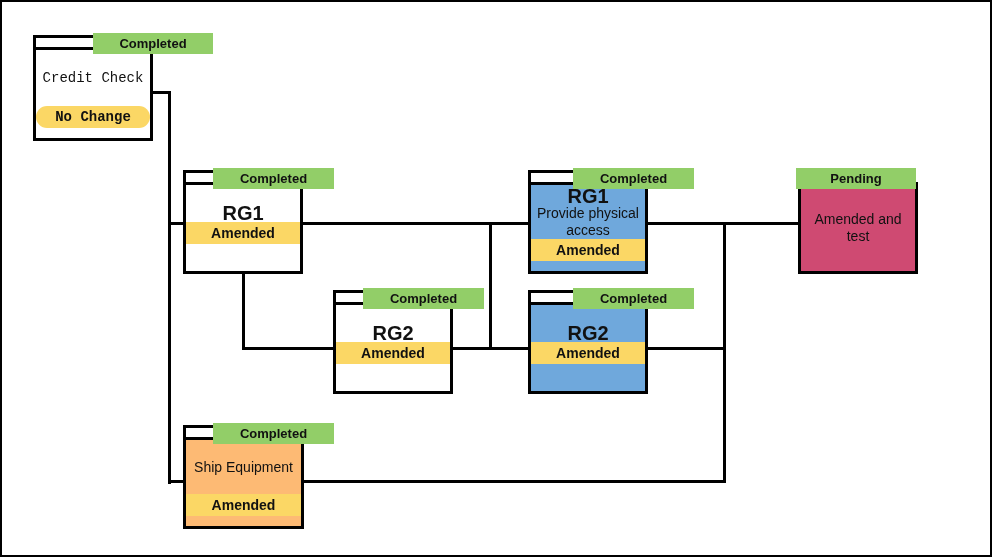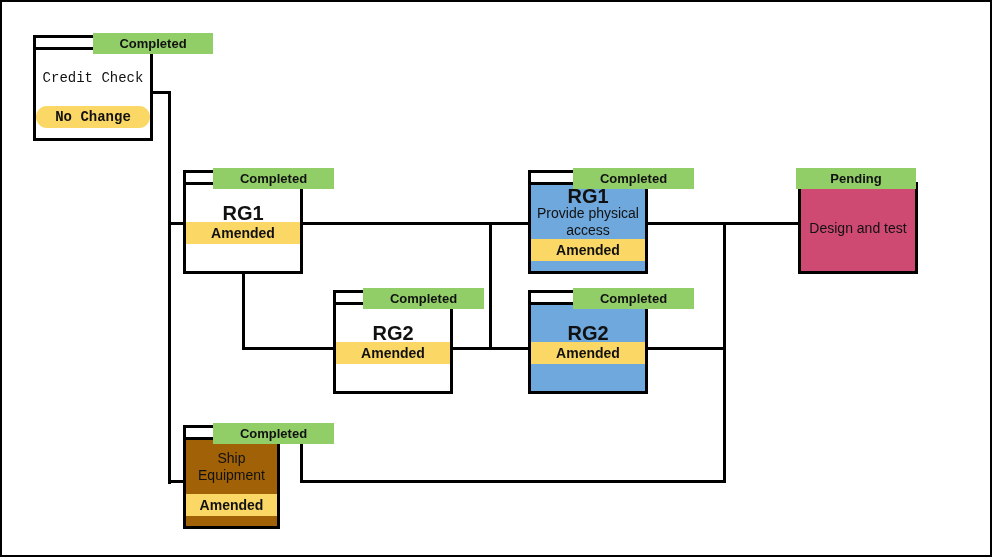--- a/index.html
+++ b/index.html
@@ -171,23 +171,23 @@
     <div class="footer" style="background:#FBD765;">Amended</div>
     <div class="spacer"></div>
   </div>
 
   <div class="node" style="left:526px; top:300px; width:120px; height:92px; background:#6FA8DC;">
     <div class="title">RG2</div>
     <div class="footer" style="background:#FBD765;">Amended</div>
     <div class="spacer"></div>
   </div>
 
-  <div class="node" style="left:181px; top:435px; width:97px; height:92px; background:#a16207;">
+  <div class="node" style="left:181px; top:435px; width:121px; height:92px; background:#fdba74;">
     <div class="body">Ship Equipment</div>
     <div class="footer" style="background:#FBD765;">Amended</div>
     <div class="spacer"></div>
   </div>
 
   <div class="node" style="left:796px; top:180px; width:120px; height:92px; background:#CF4A72;">
-    <div class="body">Design and test</div>
+    <div class="body">Amended and test</div>
   </div>
 
 </div>
 
 </body></html>

